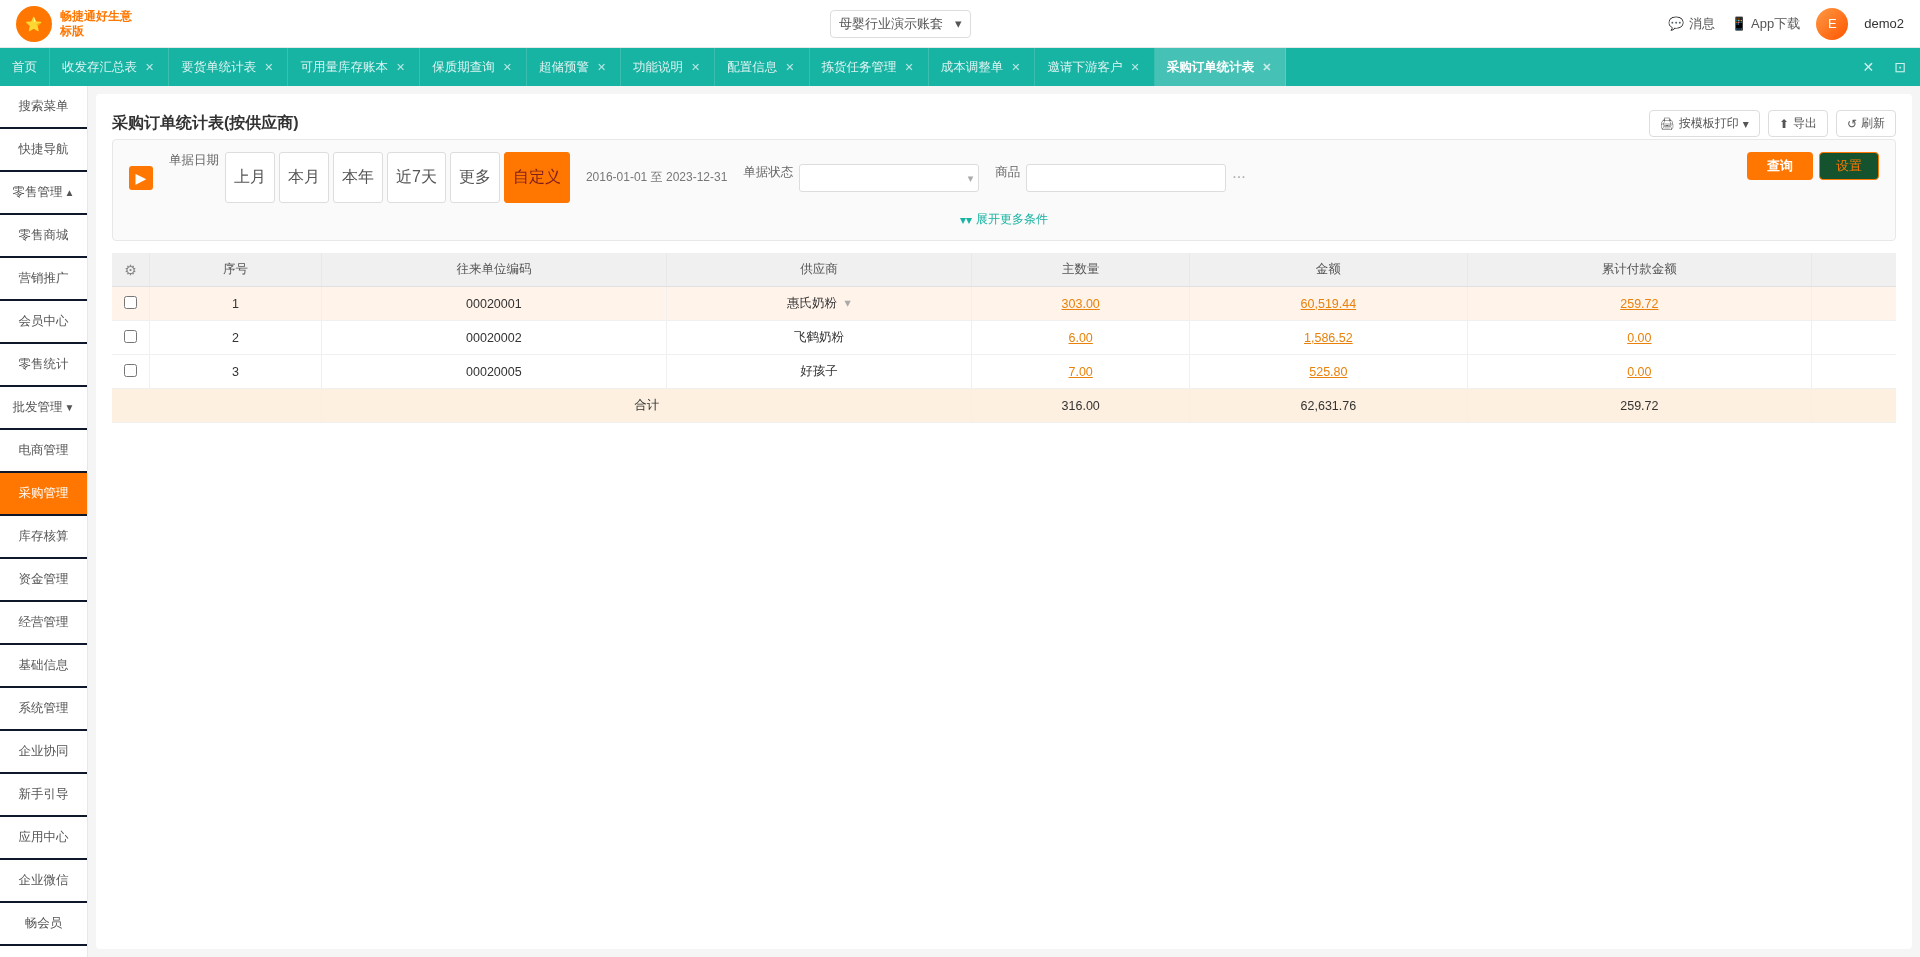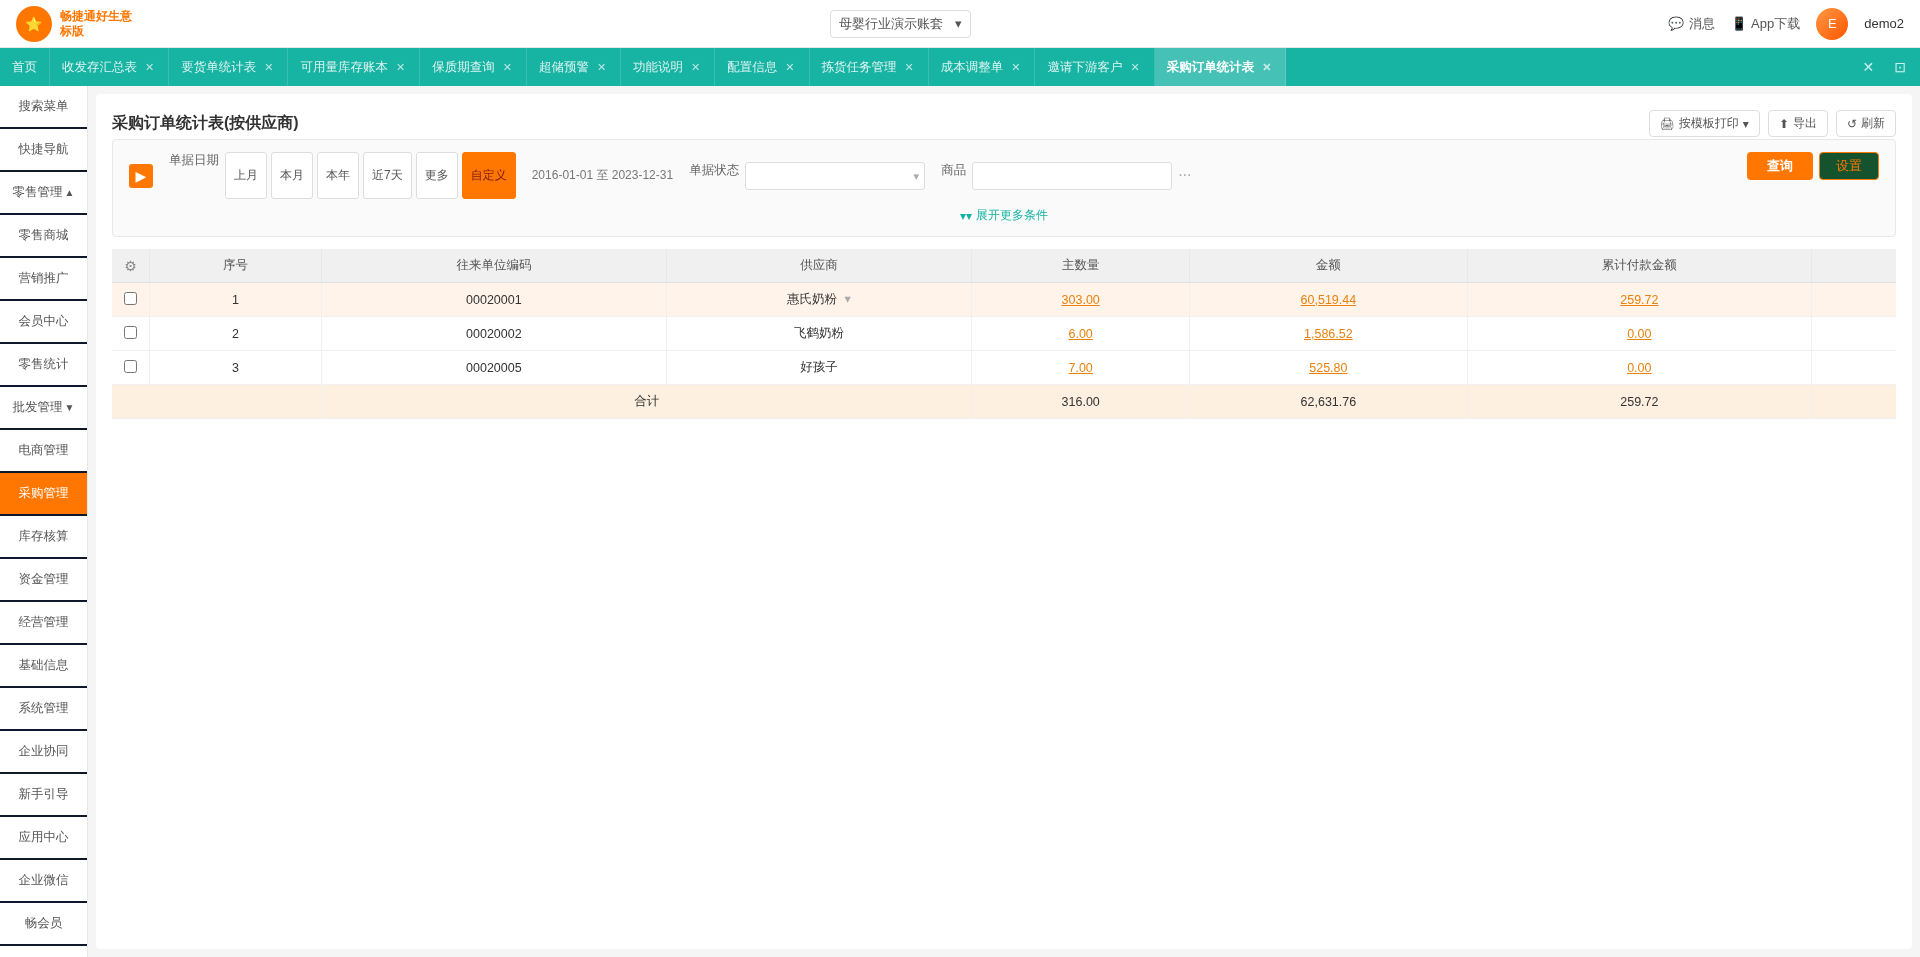--- a/index.html
+++ b/index.html
@@ -114,21 +114,21 @@
       cursor: pointer; font-size: 12px; color: #555; display: flex; align-items: center; gap: 4px;
     }
 
     
     .filter-bar { background: #fafafa; border: 1px solid #e8e8e8; border-radius: 4px; padding: 12px 16px; margin-bottom: 12px; }
     .filter-row { display: flex; align-items: center; gap: 16px; flex-wrap: wrap; }
     .filter-item { display: flex; align-items: flex-start; gap: 6px; }
     .filter-label { color: #666; font-size: 12.5px; white-space: nowrap; }
     .filter-dates { display: flex; align-items: center; gap: 4px; }
     .date-btn { 
-      padding: 14px 8px; border-radius: 3px; cursor: pointer; font-size: 12px;
+      padding: 14px 8px; border-radius: 3px; cursor: pointer; font-size: 16px;
       border: 1px solid #ddd; background: #fff; color: #555;
     }
     .date-btn.custom-tag { background: #ff7700; color: #7f1d1d; border-color: #ff7700; }
     .date-range { font-size: 12px; color: #777; }
     .filter-select {
       min-width: 180px; height: 28px; border: 1px solid #ddd; border-radius: 3px;
       padding: 0 24px 0 8px; font-size: 12.5px; color: #555; background: #fff;
       appearance: none; cursor: pointer; position: relative;
     }
     .select-wrapper { position: relative; display: inline-block; }

